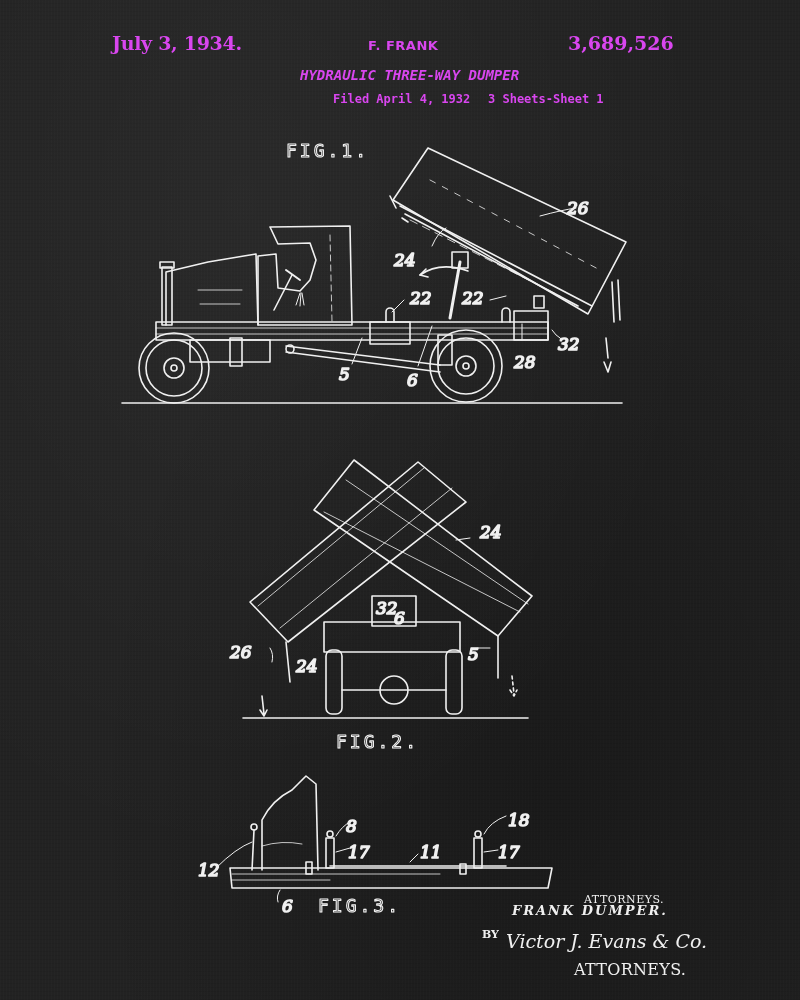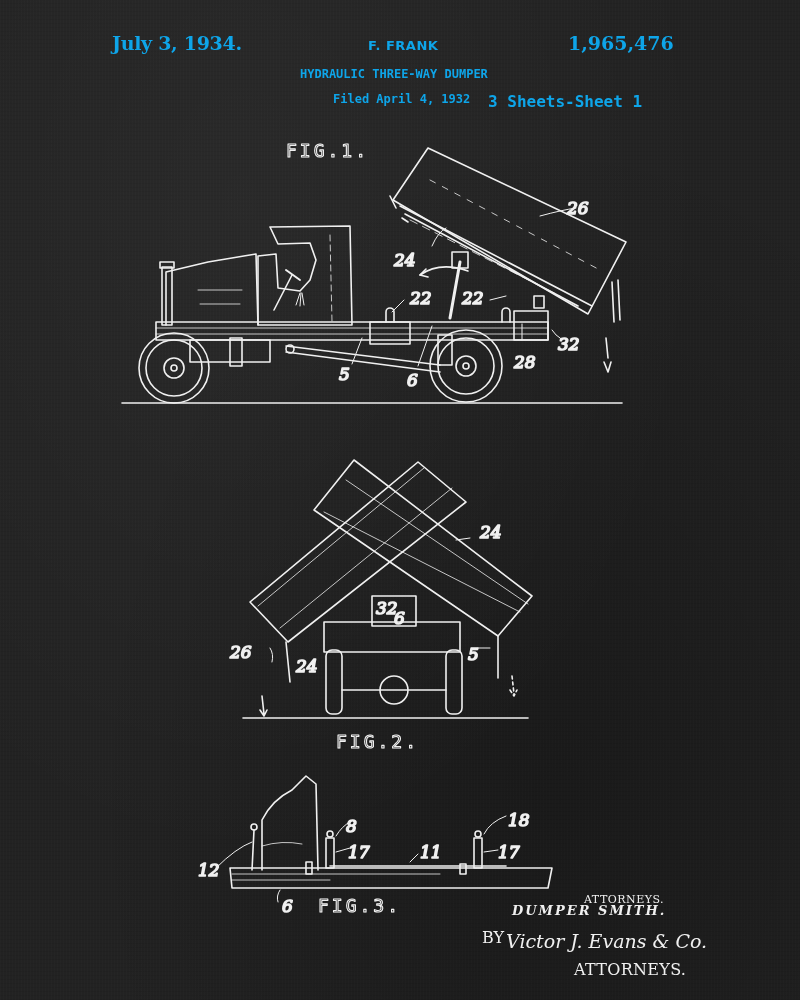--- a/index.html
+++ b/index.html
@@ -11,45 +11,45 @@
     }
     .texture {
       position: absolute; inset: 0;
       background:
         radial-gradient(ellipse at 30% 20%, rgba(255,255,255,0.035), transparent 60%),
         radial-gradient(ellipse at 70% 80%, rgba(0,0,0,0.25), transparent 60%),
         repeating-linear-gradient(90deg, rgba(255,255,255,0.012) 0 1px, transparent 1px 3px),
         repeating-linear-gradient(0deg, rgba(0,0,0,0.05) 0 1px, transparent 1px 4px);
       pointer-events: none;
     }
-    .hdr { position: absolute; font-family: "DejaVu Serif", serif; color: #0ea5e9; }
+    .hdr { position: absolute; font-family: "DejaVu Serif", serif; color: #d946ef; }
     .date { left: 112px; top: 32px; font-size: 19px; font-weight: bold; letter-spacing: -0.3px; }
     .patno { left: 568px; top: 32px; font-size: 19px; font-weight: bold; }
     .inventor-short { left: 368px; top: 38px; font-family: "DejaVu Sans", sans-serif; font-size: 13px; font-weight: bold; letter-spacing: 0.5px; }
-    .title { left: 300px; top: 67px; font-family: "DejaVu Sans Mono", monospace; font-size: 12px; font-weight: bold; }
+    .title { left: 300px; top: 67px; font-family: "DejaVu Sans Mono", monospace; font-size: 14px; font-weight: bold; font-style: italic; }
     .filed { left: 333px; top: 92px; font-family: "DejaVu Sans Mono", monospace; font-size: 12px; font-weight: bold; }
-    .sheets { left: 488px; top: 92px; font-family: "DejaVu Sans Mono", monospace; font-size: 16px; font-weight: bold; }
+    .sheets { left: 488px; top: 92px; font-family: "DejaVu Sans Mono", monospace; font-size: 12px; font-weight: bold; }
     svg.fig { position: absolute; left: 0; top: 0; }
     .figlabel { font-family: "DejaVu Sans Mono", monospace; font-size: 18px; fill: none; stroke: #f0f0f0; stroke-width: 1.1; letter-spacing: 3px; }
     .ref { font-family: "DejaVu Serif", serif; font-style: italic; font-size: 17px; fill: #f0f0f0; }
     .sig { position: absolute; font-family: "DejaVu Serif", serif; color: #f0f0f0; }
     .inv-label { left: 584px; top: 893px; font-size: 11px; letter-spacing: 0.5px; }
     .inv-name { left: 512px; top: 903px; font-size: 13px; font-style: italic; font-weight: bold; letter-spacing: 2px; }
-    .by { left: 482px; top: 928px; font-size: 16px; }
+    .by { left: 482px; top: 928px; font-size: 11px; font-weight: bold; }
     .att-sig { left: 506px; top: 930px; font-size: 19px; font-style: italic; }
     .att-label { left: 574px; top: 960px; font-size: 16px; letter-spacing: 0.3px; }
   </style>
 </head>
 <body>
 
 <div class="texture"></div>
 
 <div class="hdr date">July 3, 1934.</div>
 <div class="hdr inventor-short">F. FRANK</div>
-<div class="hdr patno">1,965,476</div>
+<div class="hdr patno">3,689,526</div>
 <div class="hdr title">HYDRAULIC THREE-WAY DUMPER</div>
 <div class="hdr filed">Filed April 4, 1932</div>
 <div class="hdr sheets">3 Sheets-Sheet  1</div>
 
 <svg class="fig" width="800" height="1000" viewBox="0 0 800 1000" fill="none" stroke="#f0f0f0" stroke-width="1.6" stroke-linecap="round" stroke-linejoin="round">
 
   <g>
     <text class="figlabel" x="286" y="157">FIG.1.</text>
 
     <line x1="122" y1="403" x2="622" y2="403"></line>
@@ -196,16 +196,16 @@
     <text class="ref" x="508" y="826">18</text>
     <text class="ref" x="348" y="858">17</text>
     <text class="ref" x="420" y="858">11</text>
     <text class="ref" x="498" y="858">17</text>
     <text class="ref" x="198" y="876">12</text>
     <text class="ref" x="282" y="912">6</text>
   </g>
 </svg>
 
 <div class="sig inv-label">ATTORNEYS.</div>
-<div class="sig inv-name">DUMPER SMITH.</div>
+<div class="sig inv-name">FRANK DUMPER.</div>
 <div class="sig by">BY</div>
 <div class="sig att-sig">Victor J. Evans &amp; Co.</div>
 <div class="sig att-label">ATTORNEYS.</div>
 
 </body></html>

